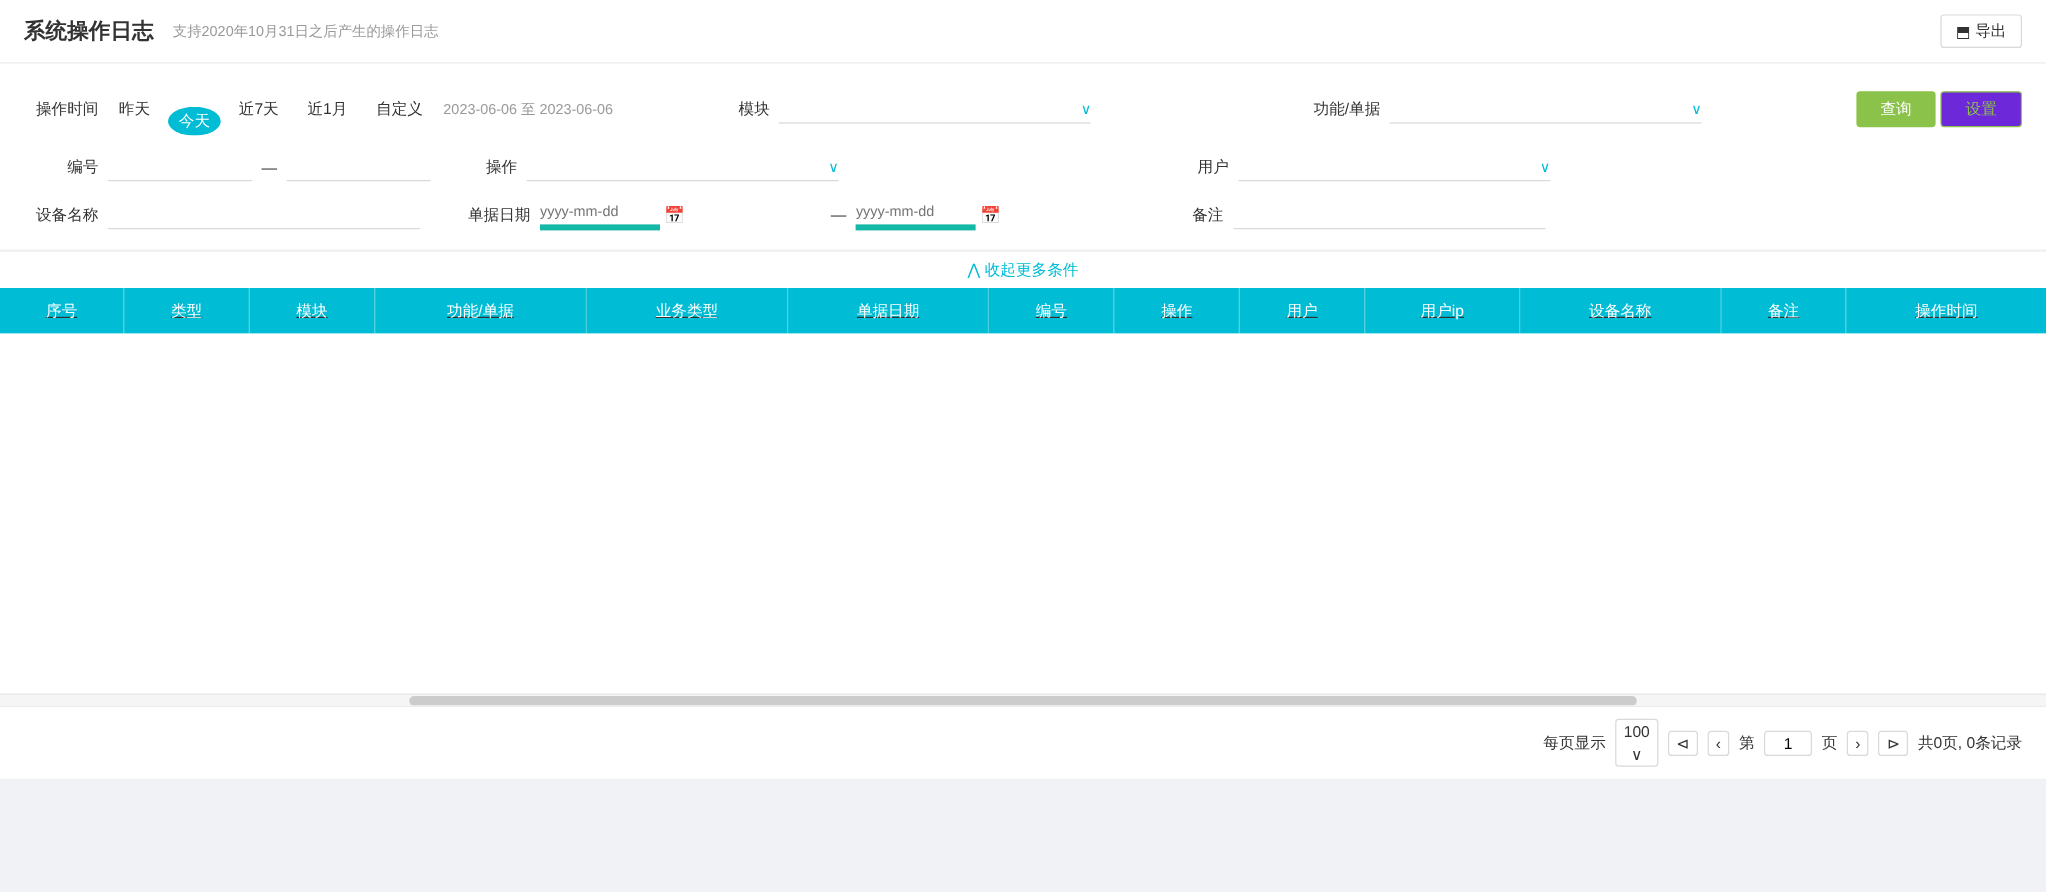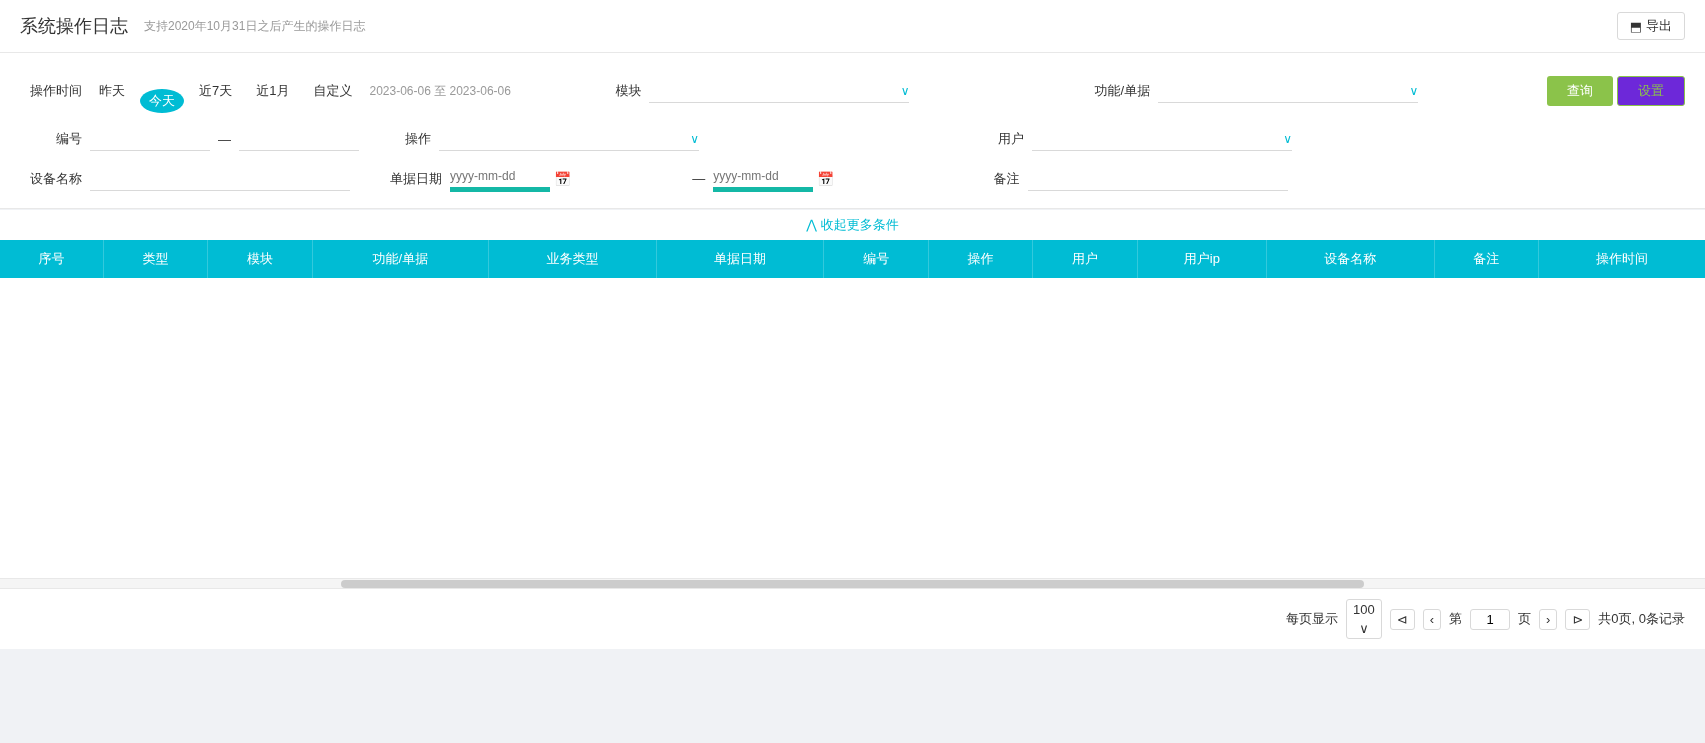--- a/index.html
+++ b/index.html
@@ -7,21 +7,21 @@
 
     .page-header {
       background: #fff;
       padding: 12px 20px;
       display: flex;
       align-items: center;
       border-bottom: 1px solid #e8e8e8;
     }
     .page-title {
       font-size: 18px;
-      font-weight: normal;
+      font-weight: bold;
       color: #333;
       margin-right: 16px;
     }
     .page-subtitle {
       font-size: 12px;
       color: #999;
     }
     .header-right {
       margin-left: auto;
       display: flex;
@@ -174,20 +174,21 @@
       border-top: 1px solid #f0f2f5;
     }
 
     .table-container {
       background: #fff;
       margin-top: 0;
     }
     table {
       width: 100%;
       border-collapse: collapse;
+      text-decoration: underline;
     }
     thead tr {
       background: #00bcd4;
     }
     thead th {
       color: #fff;
       font-weight: normal;
       font-size: 13px;
       padding: 10px 8px;
       text-align: center;

